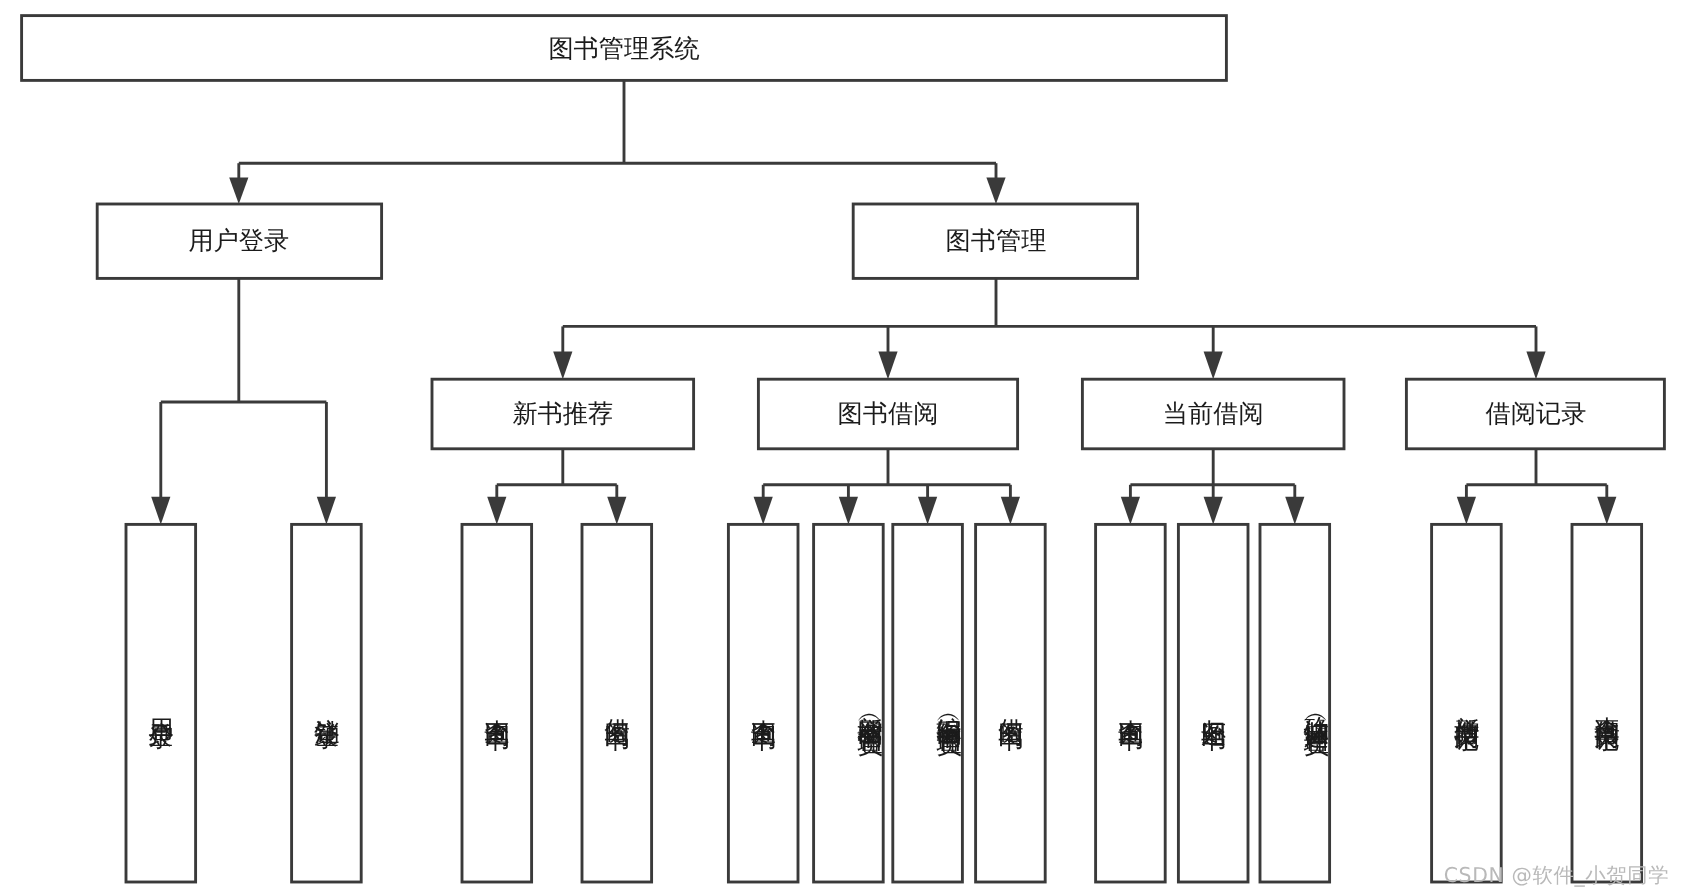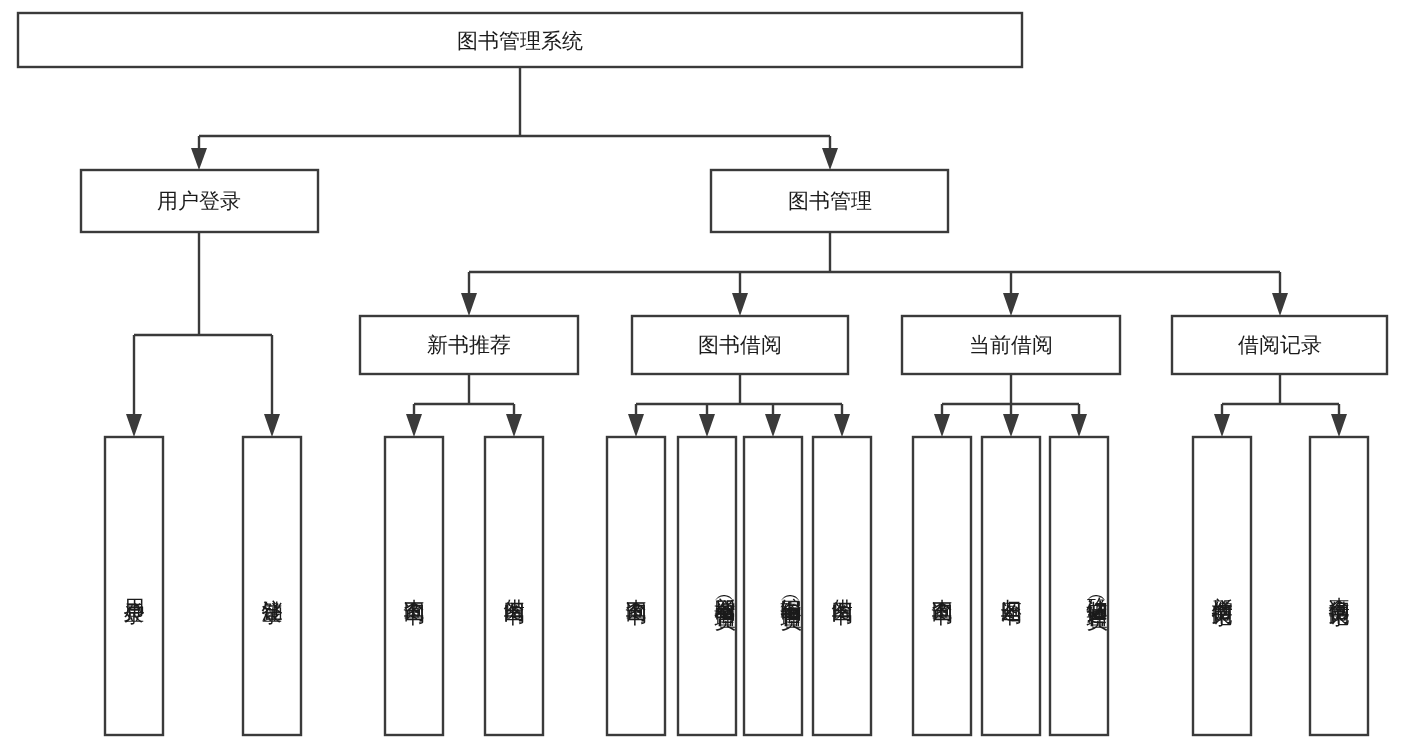--- a/index.html
+++ b/index.html
@@ -242,14 +242,15 @@
   <div class="leaf-label-v" style="left:744px; top:437px; width:58px; height:298px; align-items:flex-start; padding-top:6px; box-sizing:border-box;">编辑图书（管理员）</div>
   <div class="leaf-label-v" style="left:813px; top:437px; width:58px; height:298px;">借阅图书</div>
 
   <div class="leaf-label-v" style="left:913px; top:437px; width:58px; height:298px;">查询图书</div>
   <div class="leaf-label-v" style="left:982px; top:437px; width:58px; height:298px;">归还图书</div>
   <div class="leaf-label-v" style="left:1050px; top:437px; width:58px; height:298px; align-items:flex-start; padding-top:6px; box-sizing:border-box;">确认归还（管理员）</div>
 
   <div class="leaf-label-v" style="left:1193px; top:437px; width:58px; height:298px;">新增借阅记录</div>
   <div class="leaf-label-v" style="left:1310px; top:437px; width:58px; height:298px;">查询借阅记录</div>
 
+  <div id="watermark">CSDN @软件_小贺同学</div>
 
 </div>
 
 </body></html>

